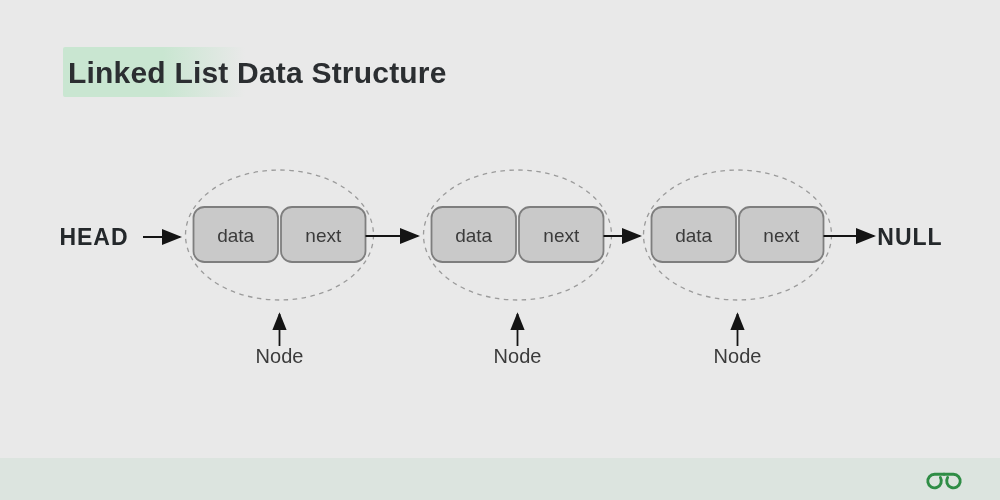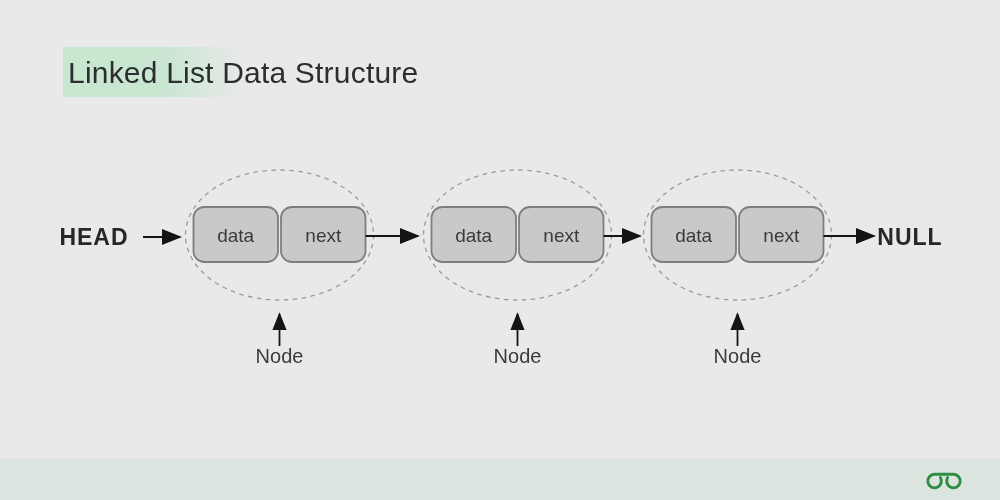--- a/index.html
+++ b/index.html
@@ -34,21 +34,21 @@
     width: 182px;
     height: 50px;
     border-radius: 2px;
     background: linear-gradient(90deg, var(--highlight) 0%, var(--highlight) 55%, rgba(201,230,209,0) 100%);
   }
   .page-title {
     position: absolute;
     left: 68px;
     top: 56px;
     font-size: 30px;
-    font-weight: 400;
+    font-weight: 700;
     letter-spacing: 0.2px;
     color: var(--title-color);
   }
   svg.diagram {
     position: absolute;
     left: 0;
     top: 0;
     width: 1000px;
     height: 500px;
   }

